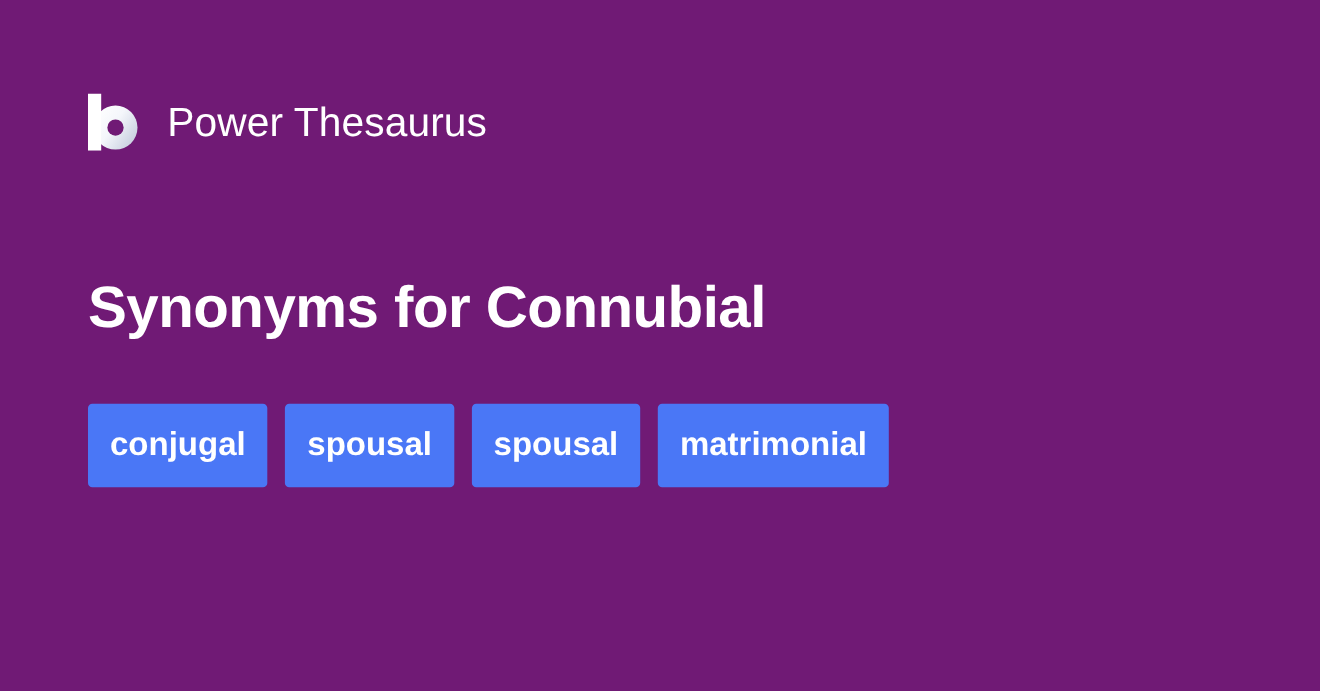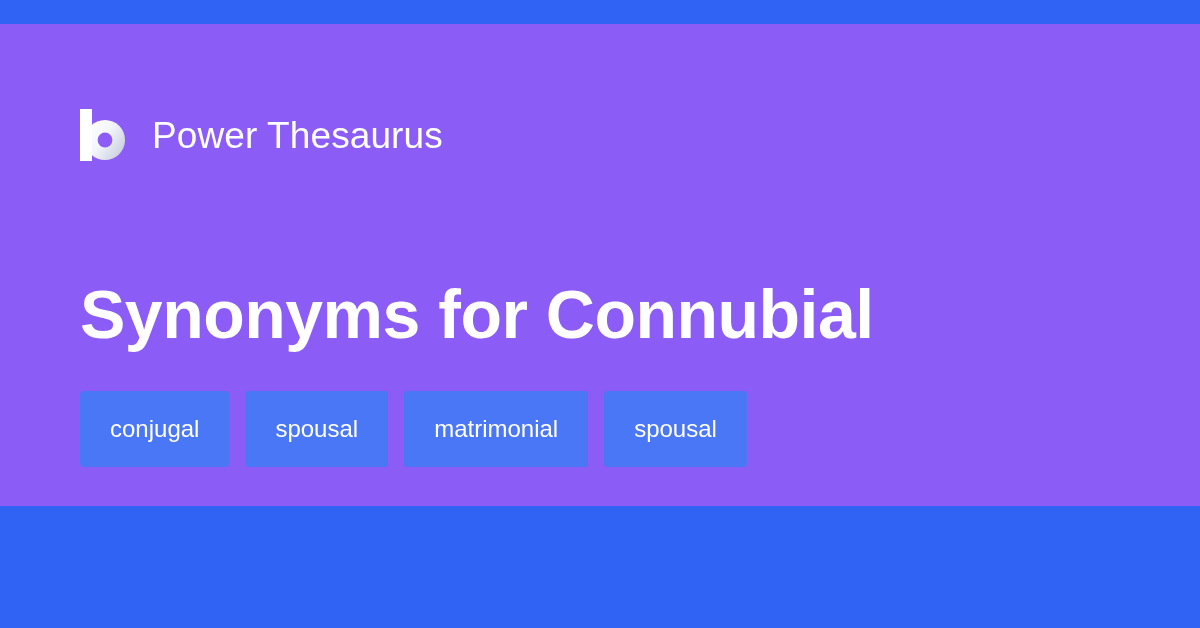--- a/index.html
+++ b/index.html
@@ -13,24 +13,23 @@
     height: 628px;
     overflow: hidden;
     font-family: "Liberation Sans", sans-serif;
     background: #3063f4;
     -webkit-font-smoothing: antialiased;
   }
 
   .card {
     position: relative;
     width: 1200px;
-    height: 482px;
-    background: #8b5cf6;
+    height: 628px;
+    background: #701a75;
     box-sizing: border-box;
-    margin-top: 24px;
   }
 
   
   .brand {
     position: absolute;
     left: 80px;
     top: 82px;
     display: flex;
     align-items: center;
     height: 58px;
@@ -53,21 +52,21 @@
     white-space: nowrap;
   }
 
   
   .headline {
     position: absolute;
     left: 80px;
     top: 196px;
     width: 1050px;
     color: #ffffff;
-    font-size: 68px;
+    font-size: 53px;
     font-weight: 700;
     letter-spacing: -0.5px;
     line-height: 96px;
     white-space: nowrap;
   }
 
   
   .tags {
     position: absolute;
     left: 80px;
@@ -78,26 +77,26 @@
     gap: 19px 16px;
     align-content: flex-start;
   }
 
   .tag {
     height: 76px;
     box-sizing: border-box;
     display: flex;
     align-items: center;
     justify-content: center;
-    padding: 0 30px;
+    padding: 0 20px;
     background: #4a77f6;
     border-radius: 4px;
     color: #ffffff;
-    font-size: 24px;
-    font-weight: 400;
+    font-size: 30px;
+    font-weight: 700;
     line-height: 1;
     white-space: nowrap;
   }
 </style>
 </head>
 <body>
 
 <div class="card">
 
   <div class="brand">
@@ -119,17 +118,17 @@
       <rect x="0" y="0" width="12" height="52" fill="#ffffff"></rect>
     </svg>
     <span class="brand-name">Power Thesaurus</span>
   </div>
 
   <h1 class="headline">Synonyms for Connubial</h1>
 
   <div class="tags">
     <span class="tag">conjugal</span>
     <span class="tag">spousal</span>
+    <span class="tag">spousal</span>
     <span class="tag">matrimonial</span>
-    <span class="tag">spousal</span>
   </div>
 
 </div>
 
 </body></html>

